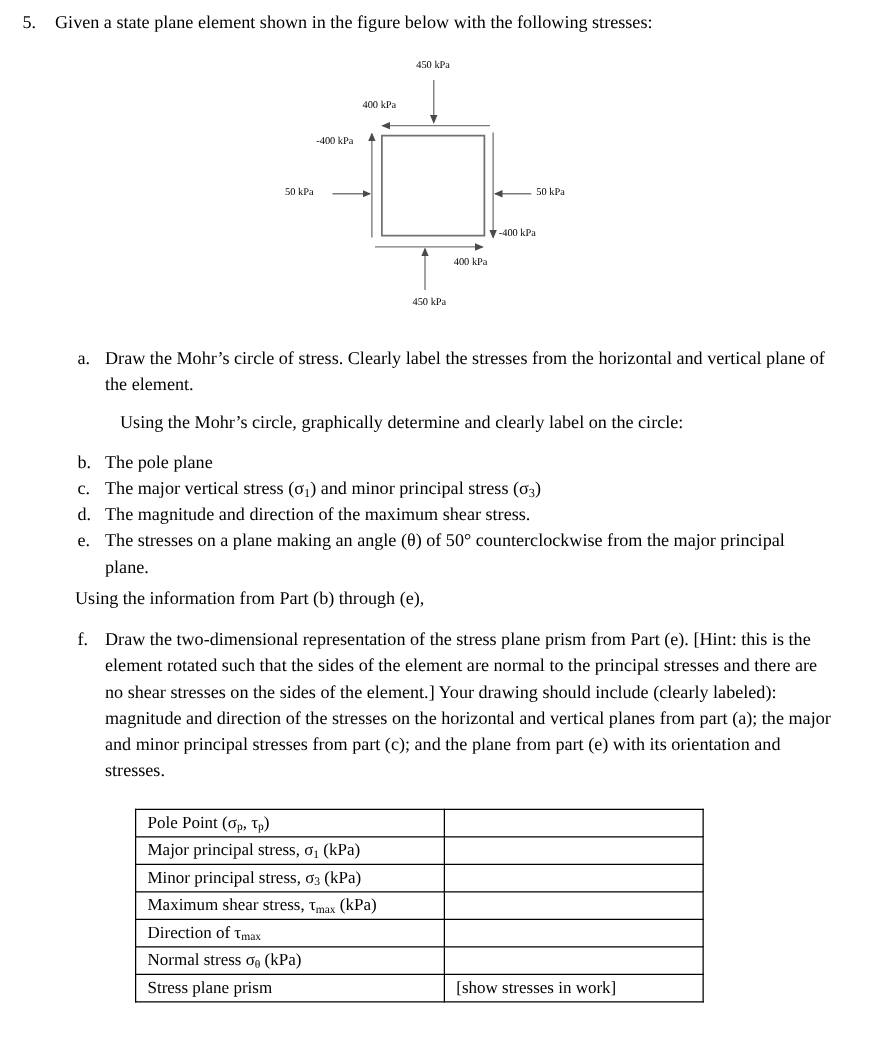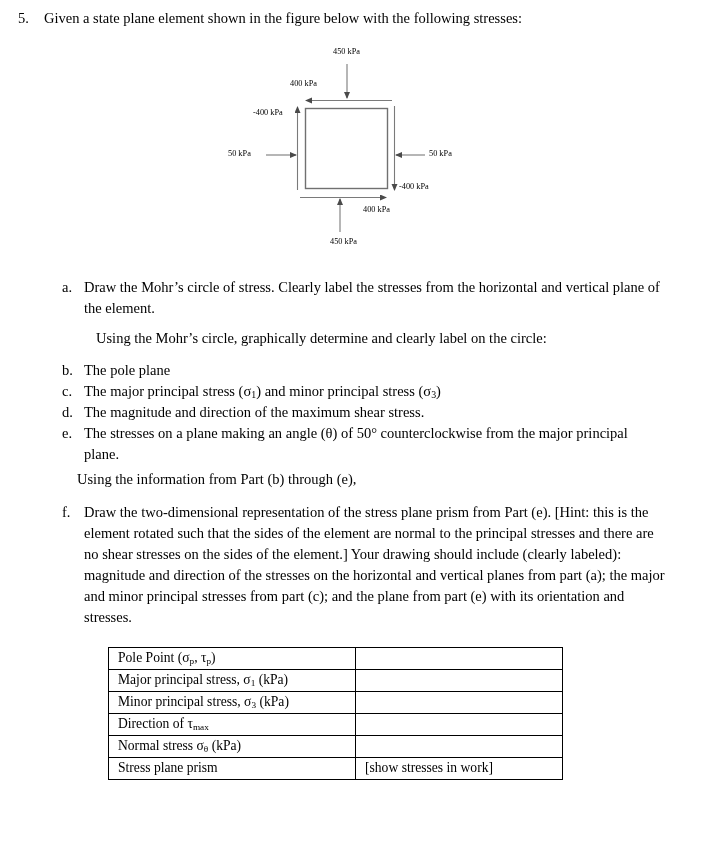--- a/index.html
+++ b/index.html
@@ -142,34 +142,34 @@
 
 <div class="para" style="left:60px; top:328px; width:620px;margin-left:36px;">Using the Mohr’s circle, graphically determine and clearly label on the circle:</div>
 
 <div class="list-item" style="left:62px; top:360px; width:600px;">
   <span class="li-mark">b.</span>
   <span class="li-body">The pole plane</span>
 </div>
 
 <div class="list-item" style="left:62px; top:381px; width:600px;">
   <span class="li-mark">c.</span>
-  <span class="li-body"><span>The major principal stress (σ</span><sub>1</sub><span>) and minor principal stress (σ</span><sub>3</sub><span>)</span></span>
+  <span class="li-body"><span>The major vertical stress (σ</span><sub>1</sub><span>) and minor principal stress (σ</span><sub>3</sub><span>)</span></span>
 </div>
 
 <div class="list-item" style="left:62px; top:402px; width:600px;">
   <span class="li-mark">d.</span>
   <span class="li-body">The magnitude and direction of the maximum shear stress.</span>
 </div>
 
 <div class="list-item" style="left:62px; top:423px; width:604px;">
   <span class="li-mark">e.</span>
   <span class="li-body">The stresses on a plane making an angle (θ) of 50° counterclockwise from the major principal plane.</span>
 </div>
 
-<div class="para" style="left:60px; top:469px; width:620px;margin-left:17px;">Using the information from Part (b) through (e),</div>
+<div class="para" style="left:60px; top:469px; width:620px;">Using the information from Part (b) through (e),</div>
 
 <div class="list-item" style="left:62px; top:502px; width:607px;">
   <span class="li-mark">f.</span>
   <span class="li-body">Draw the two-dimensional representation of the stress plane prism from Part (e). [Hint: this is the element rotated such that the sides of the element are normal to the principal stresses and there are no shear stresses on the sides of the element.] Your drawing should include (clearly labeled): magnitude and direction of the stresses on the horizontal and vertical planes from part (a); the major and minor principal stresses from part (c); and the plane from part (e) with its orientation and stresses.</span>
 </div>
 
 <table class="ans-table">
   <tbody>
     <tr>
       <td class="col-label"><span>Pole Point (σ</span><sub>p</sub><span>, τ</span><sub>p</sub><span>)</span></td>
@@ -177,20 +177,24 @@
     </tr>
     <tr>
       <td class="col-label"><span>Major principal stress, σ</span><sub>1</sub><span> (kPa)</span></td>
       <td class="col-value"></td>
     </tr>
     <tr>
       <td class="col-label"><span>Minor principal stress, σ</span><sub>3</sub><span> (kPa)</span></td>
       <td class="col-value"></td>
     </tr>
     <tr>
+      <td class="col-label"><span>Maximum shear stress, τ</span><sub>max</sub><span> (kPa)</span></td>
+      <td class="col-value"></td>
+    </tr>
+    <tr>
       <td class="col-label"><span>Direction of τ</span><sub>max</sub></td>
       <td class="col-value"></td>
     </tr>
     <tr>
       <td class="col-label"><span>Normal stress σ</span><sub>θ</sub><span> (kPa)</span></td>
       <td class="col-value"></td>
     </tr>
     <tr>
       <td class="col-label">Stress plane prism</td>
       <td class="col-value">[show stresses in work]</td>

